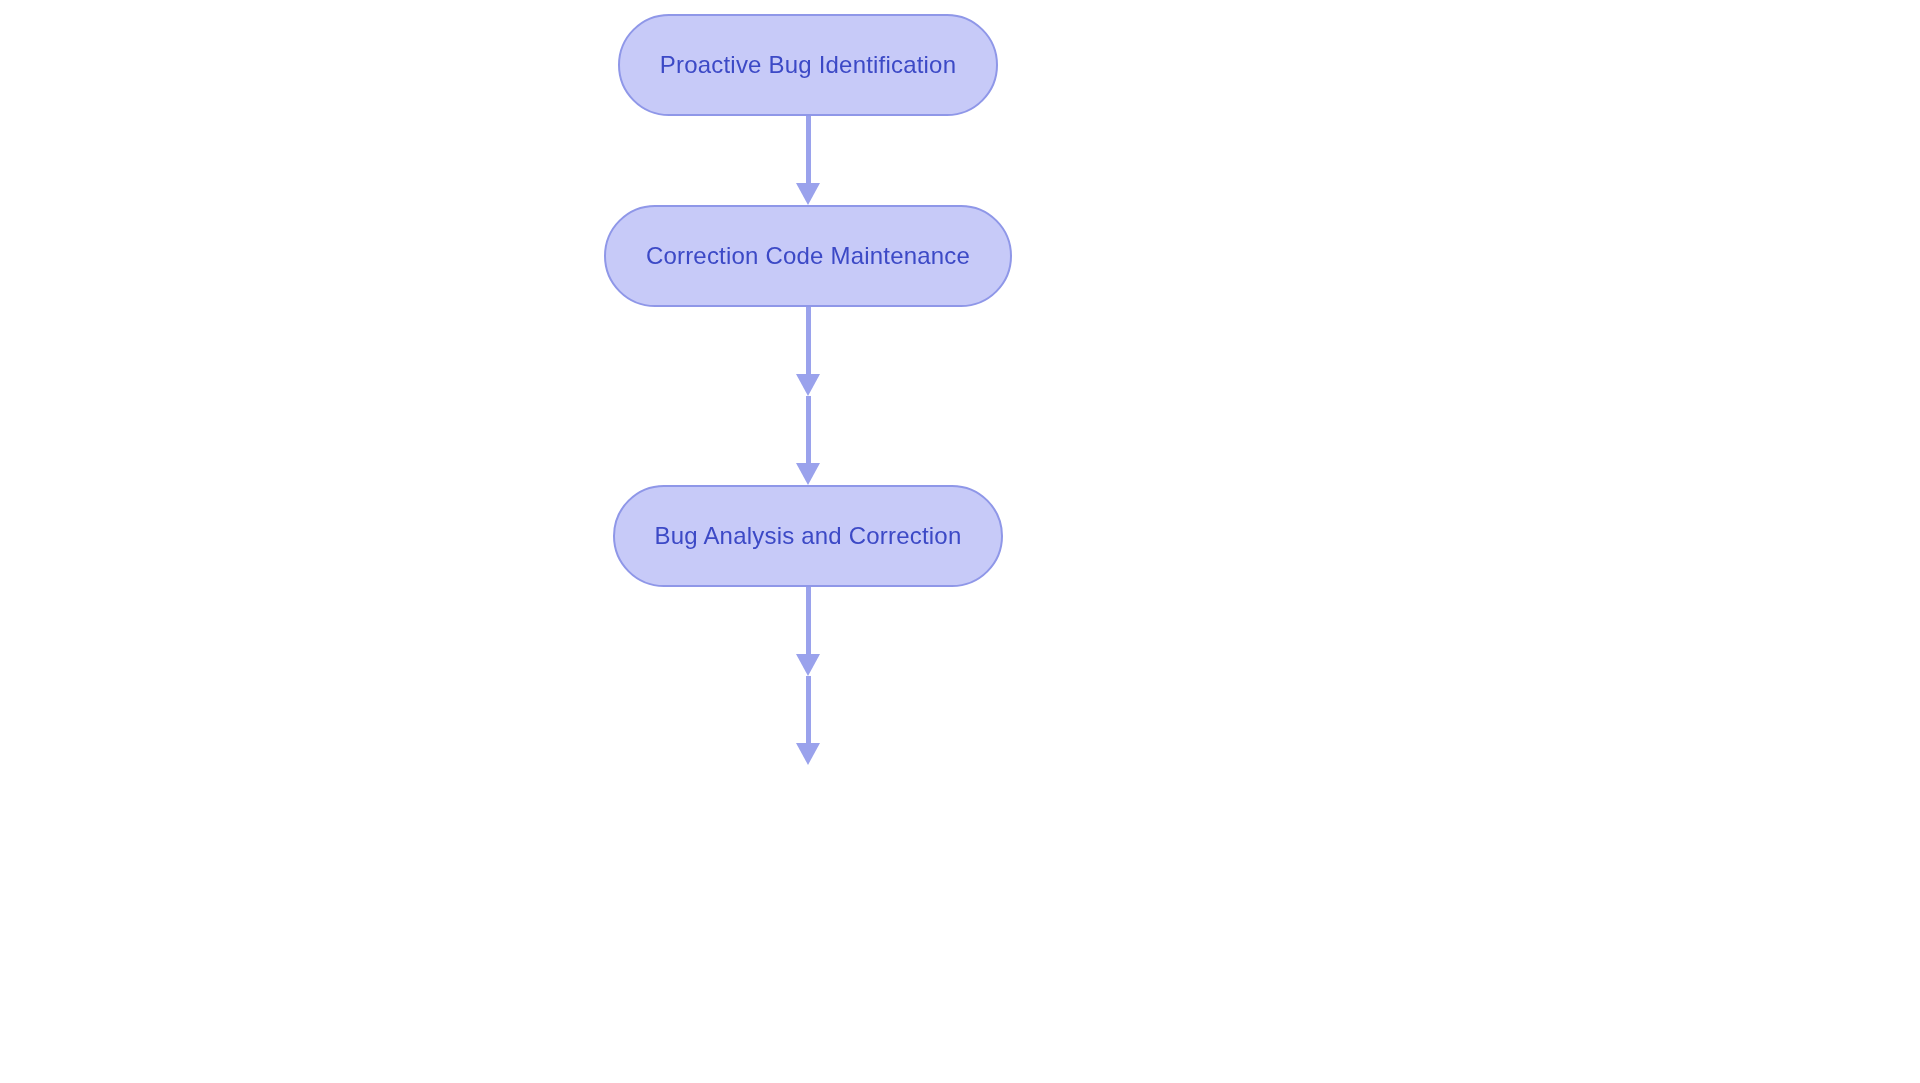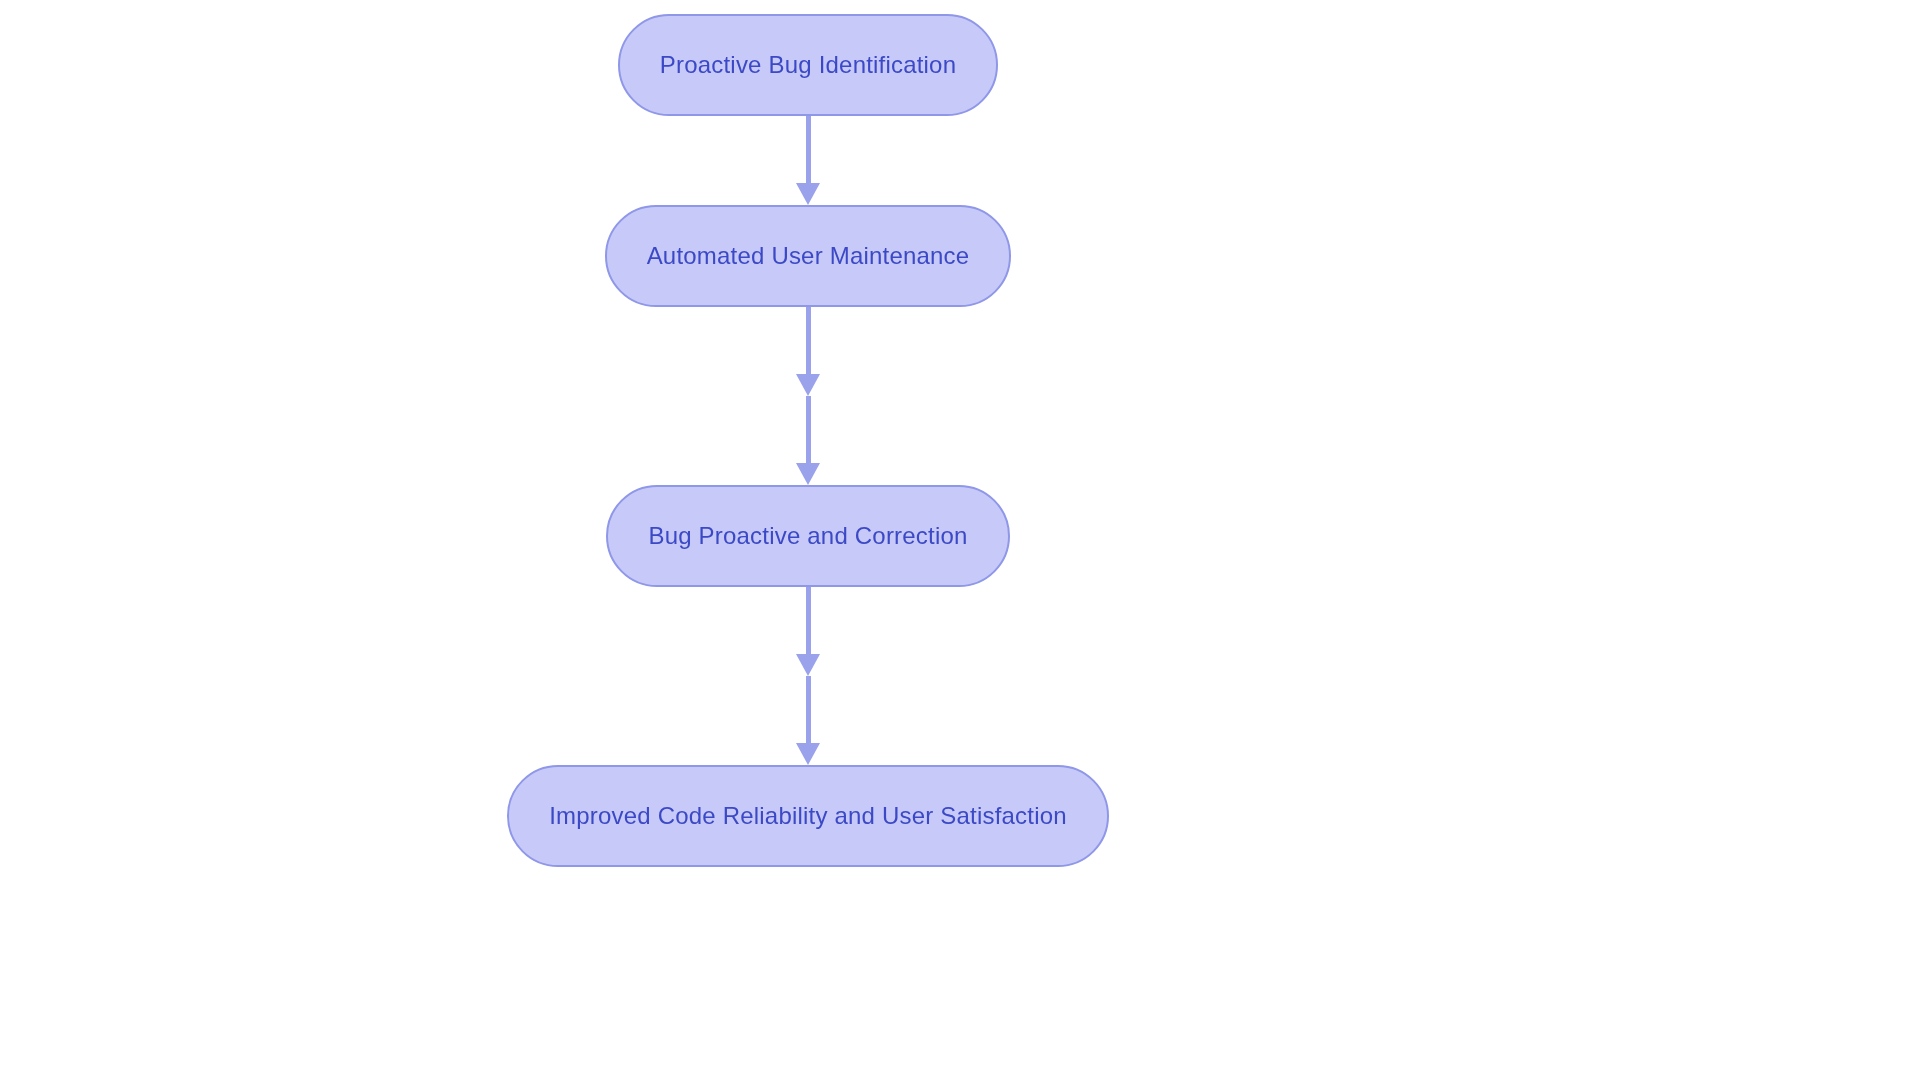--- a/index.html
+++ b/index.html
@@ -76,46 +76,43 @@
   <div class="node">
     <span>Proactive Bug Identification</span>
   </div>
 
   <div class="arrow">
     <div class="shaft"></div>
     <div class="head"></div>
   </div>
 
   <div class="node">
-    <span>Automated User Maintenance</span>
+    <span>Correction Code Maintenance</span>
   </div>
 
   <div class="arrow">
     <div class="shaft"></div>
     <div class="head"></div>
   </div>
 
 
   <div class="arrow">
     <div class="shaft"></div>
     <div class="head"></div>
   </div>
 
   <div class="node">
-    <span>Bug Proactive and Correction</span>
+    <span>Bug Analysis and Correction</span>
   </div>
 
   <div class="arrow">
     <div class="shaft"></div>
     <div class="head"></div>
   </div>
 
 
   <div class="arrow">
     <div class="shaft"></div>
     <div class="head"></div>
   </div>
 
-  <div class="node">
-    <span>Improved Code Reliability and User Satisfaction</span>
-  </div>
 
 </div>
 
 </body></html>

